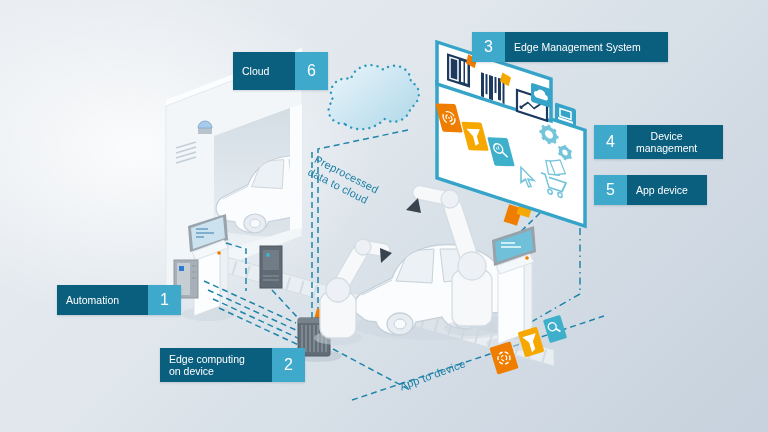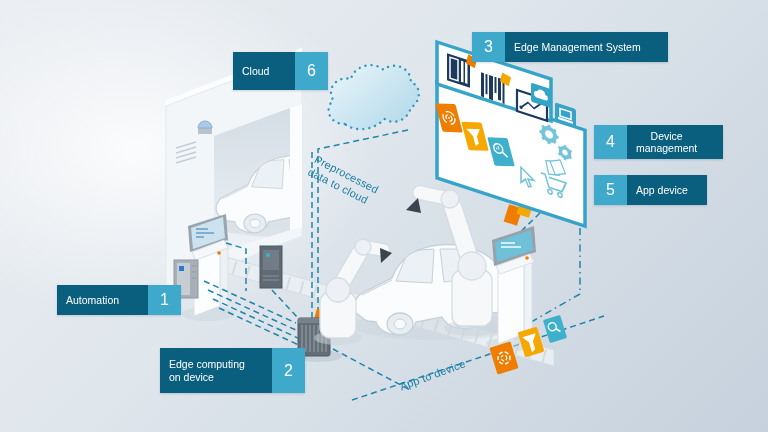--- a/index.html
+++ b/index.html
@@ -8,21 +8,21 @@
     background:linear-gradient(135deg,#EBEEF2 0%,#DFE6EC 42%,#C6D1DD 100%);
     font-family:"Liberation Sans",sans-serif;
   }
   #scene{position:absolute;left:0;top:0;}
   .label{position:absolute;display:flex;box-shadow:0 1px 2px rgba(30,60,80,.18);}
   .lbx{display:flex;align-items:center;}
   .lbx.dark{background:#0A5F7E;color:#fff;font-size:10.5px;line-height:1.18;padding:0 9px;white-space:pre-line;}
   .lbx.num{background:#3EA9CB;color:#fff;font-size:16px;justify-content:center;width:33px;flex:none;}
   .lb-automation{left:57px;top:255px;height:30px;margin-top:30px;}
   .lb-automation .dark{width:73px;}
-  .lb-edge{left:160px;top:348px;height:45px;}
+  .lb-edge{left:160px;top:348px;height:34px;}
   .lb-edge .dark{width:94px;}
   .lb-cloud{left:233px;top:52px;height:38px;}
   .lb-cloud .dark{width:44px;}
   .lb-ems{left:472px;top:32px;height:30px;}
   .lb-ems .dark{width:145px;}
   .lb-dm{left:594px;top:125px;height:34px;}
   .lb-dm .dark{width:78px;text-align:center;}
   .lb-as{left:594px;top:175px;height:30px;}
   .lb-as .dark{width:62px;}
   .ann{position:absolute;color:#1C7FA4;font-size:11px;line-height:1.25;white-space:pre-line;letter-spacing:.2px;}

